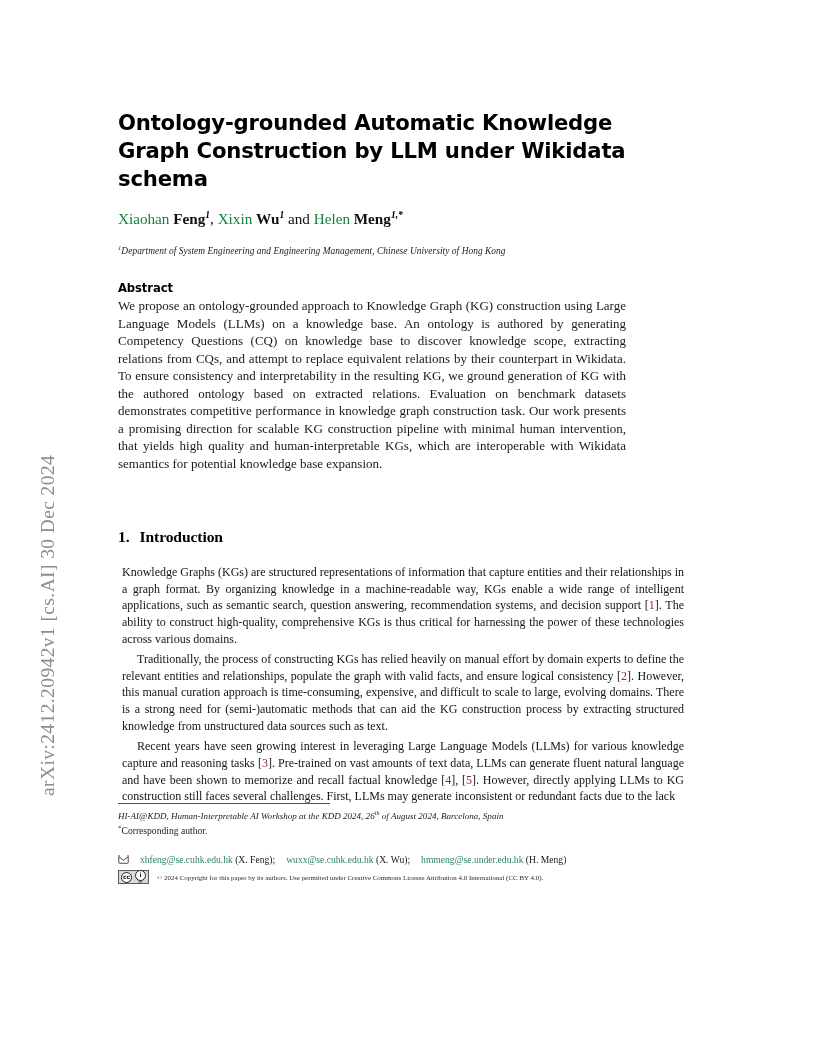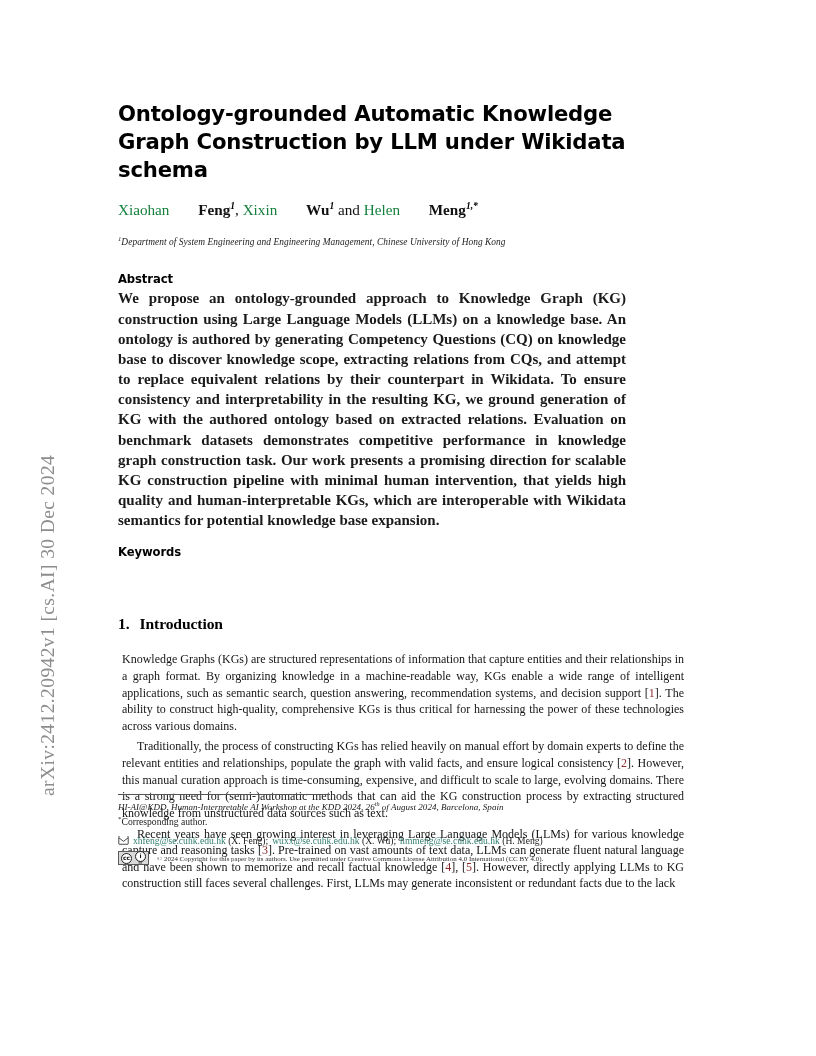--- a/index.html
+++ b/index.html
@@ -36,21 +36,21 @@
     font-size: 19.5px;
     letter-spacing: 0.4px;
     color: #8d8d8d;
     white-space: nowrap;
   }
 
   
   #page {
     position: absolute;
     left: 118px;
-    top: 4px;
+    top: 13px;
     width: 570px;
     height: 800px;
   }
 
   
   #title-block { padding-top: 96px; }
   .paper-title {
     font-family: "DejaVu Sans", sans-serif;
     font-size: 21.2px;
     font-weight: bold;
@@ -63,21 +63,21 @@
 
   
   .authors {
     margin-top: 17px;
     font-size: 15.2px;
     line-height: 1.2;
     color: #000;
     white-space: nowrap;
   }
   .authors .fname { color: #15803d; font-weight: normal; }
-  .authors .lname { font-weight: bold; color: #111; margin-left: 25px; }
+  .authors .lname { font-weight: bold; color: #111; }
   .authors sup { font-size: 9.5px; font-style: italic; font-weight: bold; }
   .authors .conj { color: #111; font-weight: normal; }
   .authors .sep { color: #111; }
 
   .affiliation {
     margin-top: 16px;
     font-size: 9.4px;
     font-style: italic;
     color: #222;
     letter-spacing: 0.05px;
@@ -91,27 +91,26 @@
   }
   .sec-label {
     font-family: "DejaVu Sans", sans-serif;
     font-size: 11.6px;
     font-weight: bold;
     color: #000;
     margin: 0 0 2px 0;
     letter-spacing: -0.1px;
   }
   .abstract-text {
-    font-size: 15px;
+    font-size: 13px;
     line-height: 1.345;
     text-align: justify;
     color: #1a1a1a;
     margin: 0;
     hyphens: none;
-    font-weight: bold;
   }
   #keywords-block { margin-top: 15px; }
   .keywords-text {
     font-size: 10.55px;
     line-height: 1.345;
     color: #1a1a1a;
     margin: 0;
   }
 
   
@@ -161,24 +160,24 @@
   .fn-venue sup { font-size: 6.2px; font-style: italic; }
   .fn-corr {
     font-size: 9.6px;
     color: #1a1a1a;
     margin: 3px 0 8px 0;
   }
   .fn-corr sup { font-size: 7px; }
   .fn-emails {
     font-size: 9.6px;
     color: #1a1a1a;
-    margin: 8px 0 0 0;
+    margin: 18px 0 0 0;
     display: flex;
     align-items: center;
-    gap: 4px;
+    gap: 11px;
     white-space: nowrap;
   }
   .email-link { color: #2f7d6e; }
   .env-icon { display: inline-block; width: 11px; height: 9px; }
   .fn-copy {
     margin: 5px 0 0 0;
     display: flex;
     align-items: center;
     gap: 8px;
   }
@@ -233,21 +232,20 @@
     </div>
 
     <div class="affiliation"><sup>1</sup><span>Department of System Engineering and Engineering Management, Chinese University of Hong Kong</span></div>
   </div>
 
   <div id="abstract-block">
     <p class="sec-label">Abstract</p>
     <p class="abstract-text">We propose an ontology-grounded approach to Knowledge Graph (KG) construction using Large Language Models (LLMs) on a knowledge base. An ontology is authored by generating Competency Questions (CQ) on knowledge base to discover knowledge scope, extracting relations from CQs, and attempt to replace equivalent relations by their counterpart in Wikidata. To ensure consistency and interpretability in the resulting KG, we ground generation of KG with the authored ontology based on extracted relations. Evaluation on benchmark datasets demonstrates competitive performance in knowledge graph construction task. Our work presents a promising direction for scalable KG construction pipeline with minimal human intervention, that yields high quality and human-interpretable KGs, which are interoperable with Wikidata semantics for potential knowledge base expansion.</p>
 
     <div id="keywords-block">
-      <p class="sec-label">Keywords</p>
     </div>
   </div>
 
   <h2 class="section-heading">
     <span class="num">1.</span><span>Introduction</span>
   </h2>
 
   <p class="body-p first">Knowledge Graphs (KGs) are structured representations of information that capture entities and their relationships in a graph format. By organizing knowledge in a machine-readable way, KGs enable a wide range of intelligent applications, such as semantic search, question answering, recommendation systems, and decision support [<span class="cite" style="color:#8c2a2a">1</span>]. The ability to construct high-quality, comprehensive KGs is thus critical for harnessing the power of these technologies across various domains.</p>
   <p class="body-p indent">Traditionally, the process of constructing KGs has relied heavily on manual effort by domain experts to define the relevant entities and relationships, populate the graph with valid facts, and ensure logical consistency [<span class="cite" style="color:#8c2a2a">2</span>]. However, this manual curation approach is time-consuming, expensive, and difficult to scale to large, evolving domains. There is a strong need for (semi-)automatic methods that can aid the KG construction process by extracting structured knowledge from unstructured data sources such as text.</p>
   <p class="body-p indent">Recent years have seen growing interest in leveraging Large Language Models (LLMs) for various knowledge capture and reasoning tasks [<span class="cite" style="color:#8c2a2a">3</span>]. Pre-trained on vast amounts of text data, LLMs can generate fluent natural language and have been shown to memorize and recall factual knowledge [<span class="cite" style="color:#8c2a2a">4</span>], [<span class="cite" style="color:#8c2a2a">5</span>]. However, directly applying LLMs to KG construction still faces several challenges. First, LLMs may generate inconsistent or redundant facts due to the lack</p>
@@ -261,21 +259,21 @@
 
     <p class="fn-emails">
       <span class="env-icon">
         <svg viewBox="0 0 14 11" width="11" height="9">
             <path d="M1 1.5 A5.5 4.2 0 0 1 13 1.5 L13 9.5 A0.8 0.8 0 0 1 12.2 10.3 L1.8 10.3 A0.8 0.8 0 0 1 1 9.5 Z" fill="none" stroke="#1a1a1a" stroke-width="1"></path>
             <path d="M1.3 2.2 L7 6.6 L12.7 2.2" fill="none" stroke="#1a1a1a" stroke-width="1"></path>
           </svg>
       </span>
       <span><span class="email-link">xhfeng@se.cuhk.edu.hk</span> <span>(X. Feng)</span><span>;</span></span>
       <span><span class="email-link">wuxx@se.cuhk.edu.hk</span> <span>(X. Wu)</span><span>;</span></span>
-      <span><span class="email-link">hmmeng@se.cuhk.edu.hk</span> <span>(H. Meng)</span></span>
+      <span><span class="email-link">hmmeng@se.under.edu.hk</span> <span>(H. Meng)</span></span>
     </p>
 
     <div class="fn-copy">
       <span class="cc-badge">
         <span class="cc-circ">cc</span>
         <span class="cc-by-wrap">
           <span class="cc-circ">i</span>
           <span class="cc-by-txt">BY</span>
         </span>
       </span>

